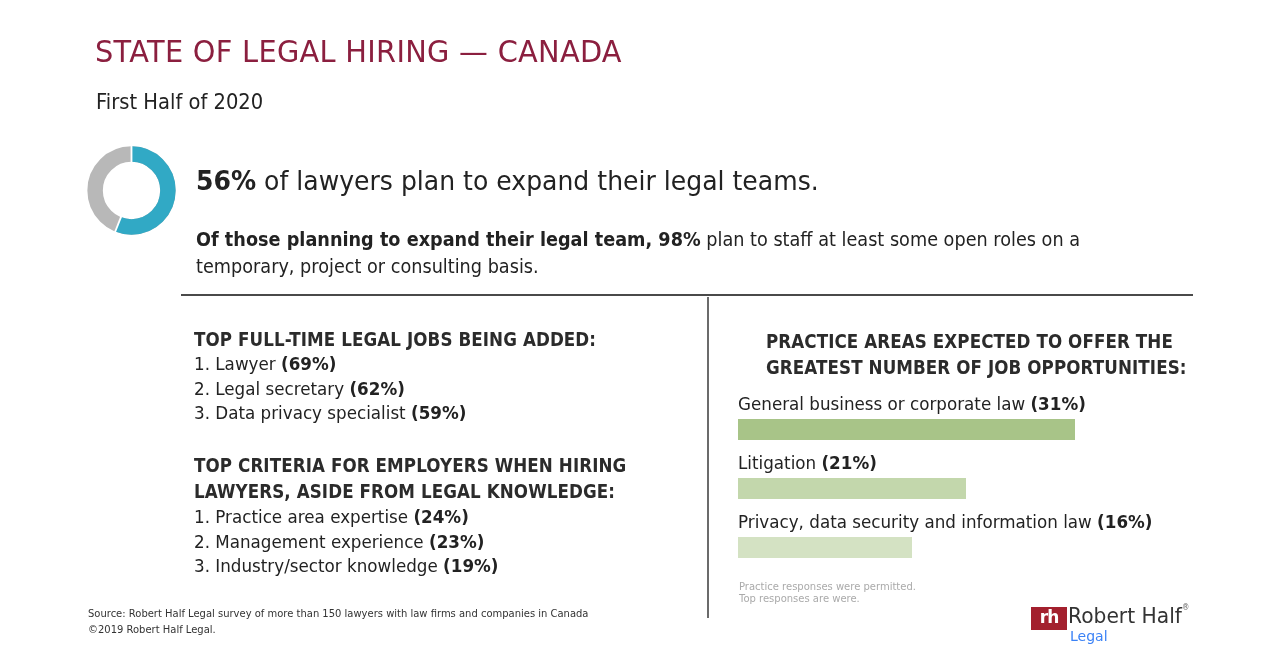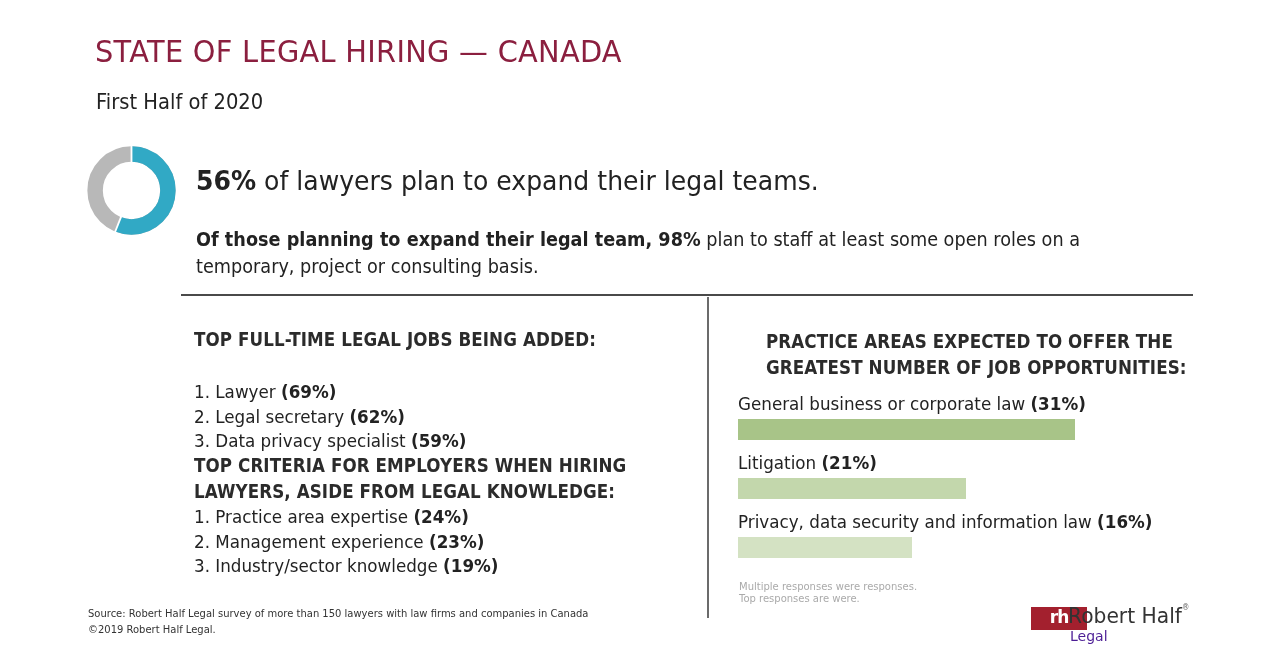--- a/index.html
+++ b/index.html
@@ -20,37 +20,37 @@
 
   .hrule { left: 181px; top: 294px; width: 1012px; height: 2px; background: #4a4a4a; }
   .vrule { left: 707px; top: 297px; width: 2px; height: 321px; background: #6b6b6b; }
 
   .sec-title { font-size: 19px; font-weight: bold; color: #2b2b2b; line-height: 26px; letter-spacing: 0.1px; white-space: nowrap; transform: scaleX(0.88); transform-origin: left top; }
   .list-item { font-size: 18px; color: #222; line-height: 24.5px; white-space: nowrap; transform: scaleX(0.93); transform-origin: left top; }
   .list-item b { font-weight: bold; }
 
   .left-col { left: 194px; }
   .jobs-title { top: 326px; }
-  .jobs-list { top: 352px; margin-top: 28px; }
+  .jobs-list { top: 352px; }
   .crit-title { top: 452px; }
   .crit-list { top: 505px; }
 
   .pa-title { left: 738px; top: 328px; margin-left: 28px; }
   .bar-label { left: 738px; font-size: 18px; color: #222; white-space: nowrap; transform: scaleX(0.93); transform-origin: left top; }
   .bar-label b { font-weight: bold; }
   .bar { left: 738px; height: 21px; }
 
   .note { left: 739px; top: 581px; font-size: 10px; line-height: 12px; color: #aaaaaa; white-space: nowrap; }
   .source { left: 88px; top: 605px; font-size: 10.5px; line-height: 16px; color: #333; white-space: nowrap; transform: scaleX(0.95); transform-origin: left top; }
 
   .logo { left: 1031px; top: 605px; width: 180px; height: 40px; }
-  .logo-mark { position: absolute; left: 0; top: 2px; width: 56px; height: 23px; background: #a3202e; color: #fff; font-weight: bold; font-size: 17px; line-height: 21px; text-align: center; letter-spacing: -1px; font-family: "DejaVu Sans", sans-serif; }
+  .logo-mark { position: absolute; left: 0; top: 2px; width: 36px; height: 23px; background: #a3202e; color: #fff; font-weight: bold; font-size: 17px; line-height: 21px; text-align: center; letter-spacing: -1px; font-family: "DejaVu Sans", sans-serif; }
   .logo-name { position: absolute; left: 37px; top: -2px; font-size: 22px; color: #333; white-space: nowrap; transform: scaleX(0.92); transform-origin: left top; }
   .logo-reg { font-size: 8px; vertical-align: top; color: #666; }
-  .logo-sub { position: absolute; left: 39px; top: 23px; font-size: 14px; color: #4c1d95; white-space: nowrap; }
+  .logo-sub { position: absolute; left: 39px; top: 23px; font-size: 14px; color: #3b82f6; white-space: nowrap; }
 </style>
 </head>
 <body>
 
 <div class="abs title">STATE OF LEGAL HIRING — CANADA</div>
 <div class="abs subtitle">First Half of 2020</div>
 
 <svg class="abs donut" viewBox="0 0 100 100">
   <circle cx="50" cy="50" r="40" fill="none" stroke="#b8b8b8" stroke-width="17"></circle>
   <circle id="donut-val" cx="50" cy="50" r="40" fill="none" stroke="#31a9c5" stroke-width="17" stroke-dasharray="140.74335088082273 251.32741228718345" transform="rotate(-90 50 50) translate(0 0)"></circle>
@@ -89,21 +89,21 @@
 <div class="abs bar-label" style="top:393px;"><span>General business or corporate law </span><b>(31%)</b></div>
 <div class="abs bar" id="bar0" style="top:419px; width:337px; background:#a8c488;"></div>
 
 <div class="abs bar-label" style="top:452px;"><span>Litigation  </span><b>(21%)</b></div>
 <div class="abs bar" id="bar1" style="top: 478px; width: 228px; background: rgb(195, 215, 172);"></div>
 
 <div class="abs bar-label" style="top:511px;"><span>Privacy, data security and information law </span><b>(16%)</b></div>
 <div class="abs bar" id="bar2" style="top: 537px; width: 174px; background: rgb(212, 226, 195);"></div>
 
 <div class="abs note">
-  <div>Multiple responses were responses.</div>
+  <div>Practice responses were permitted.</div>
   <div>Top responses are were.</div>
 </div>
 
 <div class="abs source">
   <div>Source: Robert Half Legal survey of more than 150 lawyers with law firms and companies in Canada</div>
   <div>©2019 Robert Half Legal.</div>
 </div>
 
 <div class="abs logo">
   <div class="logo-mark">rh</div>

